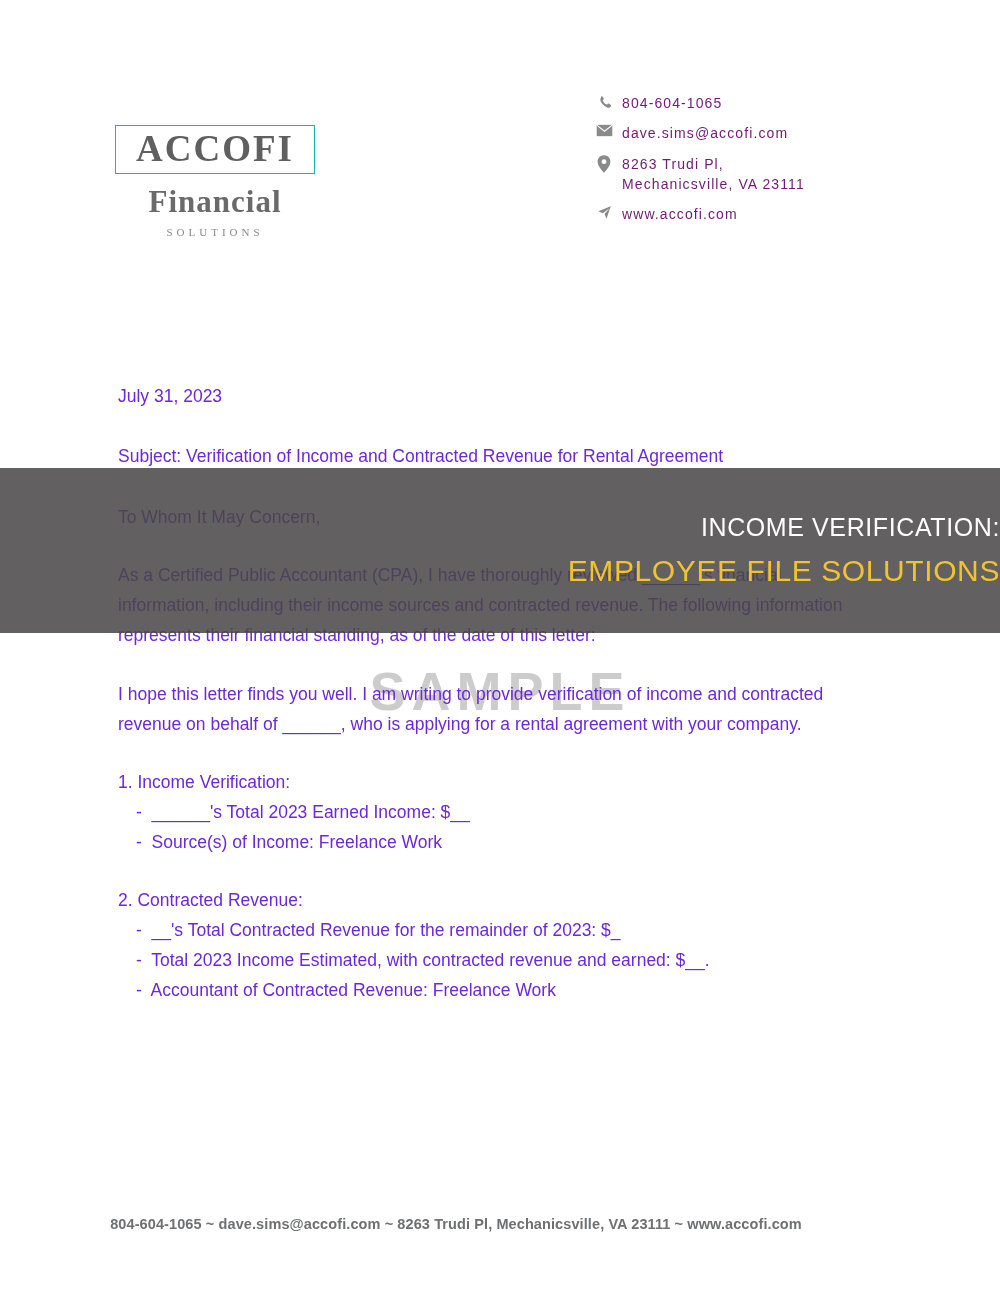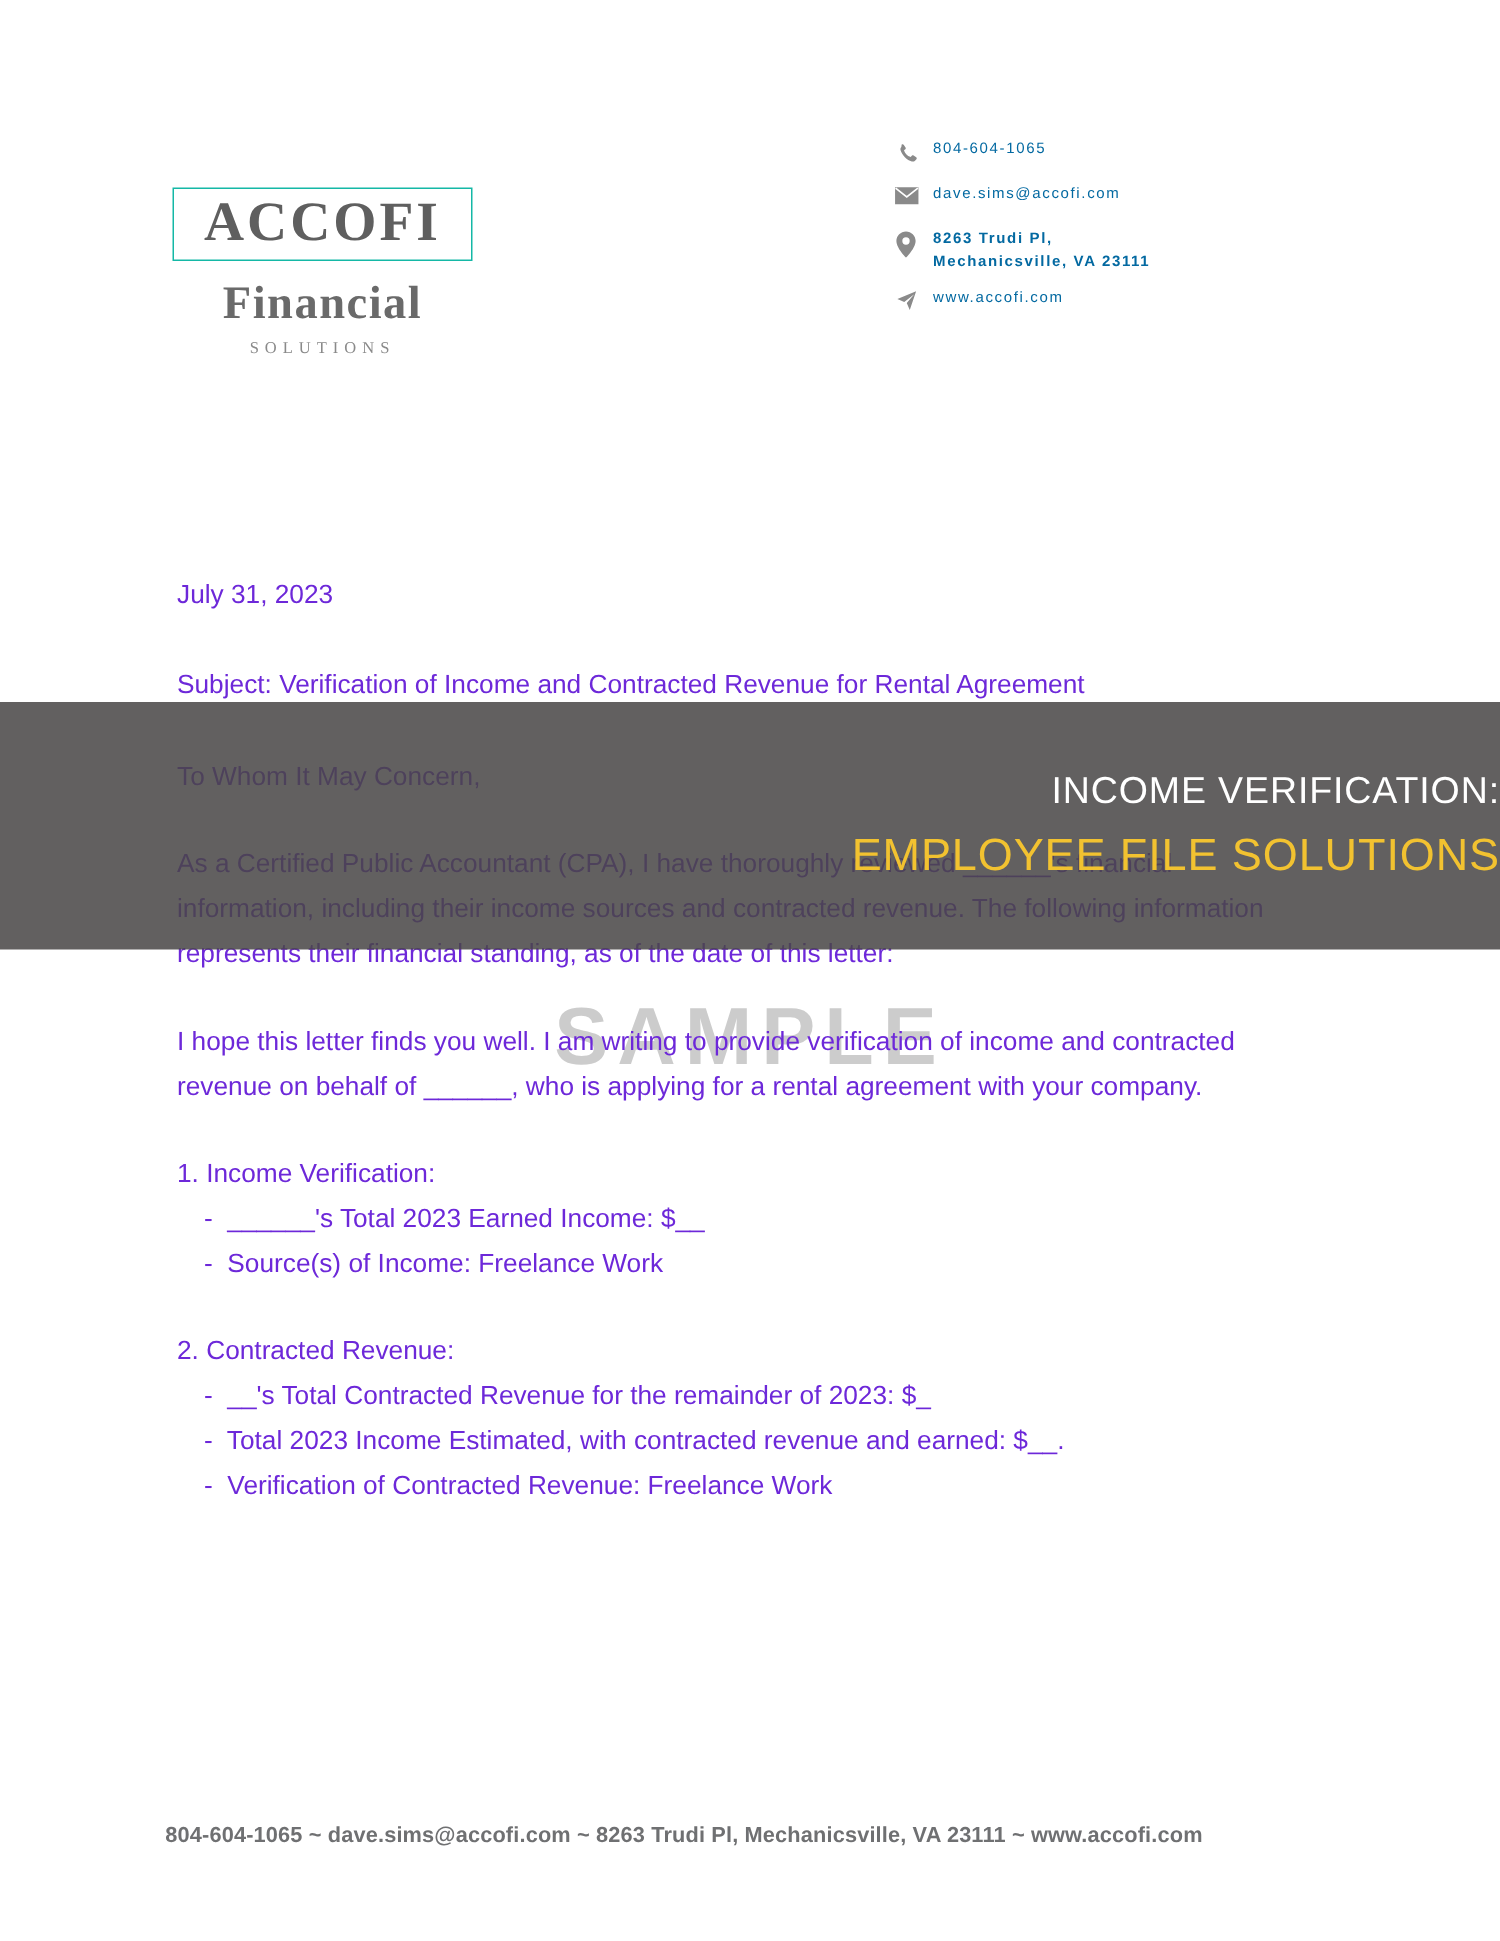--- a/index.html
+++ b/index.html
@@ -55,22 +55,22 @@
     font-size: 11px;
     letter-spacing: 4px;
     color: #8a8a8a;
     margin-top: 6px;
   }
 
   .contact-block {
     position: absolute;
     left: 592px;
     top: 93px;
-    color: #0369a1;
-    font-size: 10px;
+    color: #701a75;
+    font-size: 14px;
     letter-spacing: 1.1px;
   }
   .contact-row {
     display: flex;
     align-items: flex-start;
     margin-bottom: 10px;
     min-height: 20px;
   }
   .contact-icon {
     width: 24px;
@@ -192,21 +192,21 @@
       </span>
       <span class="contact-text">dave.sims@accofi.com</span>
     </div>
 
     <div class="contact-row">
       <span class="contact-icon">
         <svg width="14" height="18" viewBox="0 0 24 30" fill="#8a8a8a">
           <path d="M12 0C5.9 0 1 4.9 1 11c0 8.2 11 19 11 19s11-10.8 11-19c0-6.1-4.9-11-11-11zm0 15.2a4.2 4.2 0 110-8.4 4.2 4.2 0 010 8.4z"></path>
         </svg>
       </span>
-      <span class="contact-text" style="white-space:pre-line;font-weight:bold;">8263 Trudi Pl,
+      <span class="contact-text" style="white-space:pre-line;">8263 Trudi Pl,
 Mechanicsville, VA 23111</span>
     </div>
 
     <div class="contact-row">
       <span class="contact-icon">
         <svg width="15" height="16" viewBox="0 0 24 24" fill="#8a8a8a">
           <path d="M22 1L2 9.3l7.3 3.1L20 4.3l-8 9.3 3.2 7.4z"></path>
         </svg>
       </span>
       <span class="contact-text">www.accofi.com</span>
@@ -226,21 +226,21 @@
 
   <div class="list-head">1. Income Verification:</div>
   <div class="list-item">-  ______'s Total 2023 Earned Income: $__</div>
   <div class="list-item">-  Source(s) of Income: Freelance Work</div>
 
   <div class="block-gap"></div>
 
   <div class="list-head">2. Contracted Revenue:</div>
   <div class="list-item">-  __'s Total Contracted Revenue for the remainder of 2023: $_</div>
   <div class="list-item">-  Total 2023 Income Estimated, with contracted revenue and earned: $__.</div>
-  <div class="list-item">-  Verification of Contracted Revenue: Freelance Work</div>
+  <div class="list-item">-  Accountant of Contracted Revenue: Freelance Work</div>
 </div>
 
 <div class="overlay-banner">
   <div class="overlay-line1">INCOME VERIFICATION:</div>
   <div class="overlay-line2">EMPLOYEE FILE SOLUTIONS</div>
 </div>
 
 <div class="footer">804-604-1065 ~ dave.sims@accofi.com ~ 8263 Trudi Pl, Mechanicsville, VA 23111 ~ www.accofi.com</div>
 
 </body></html>

